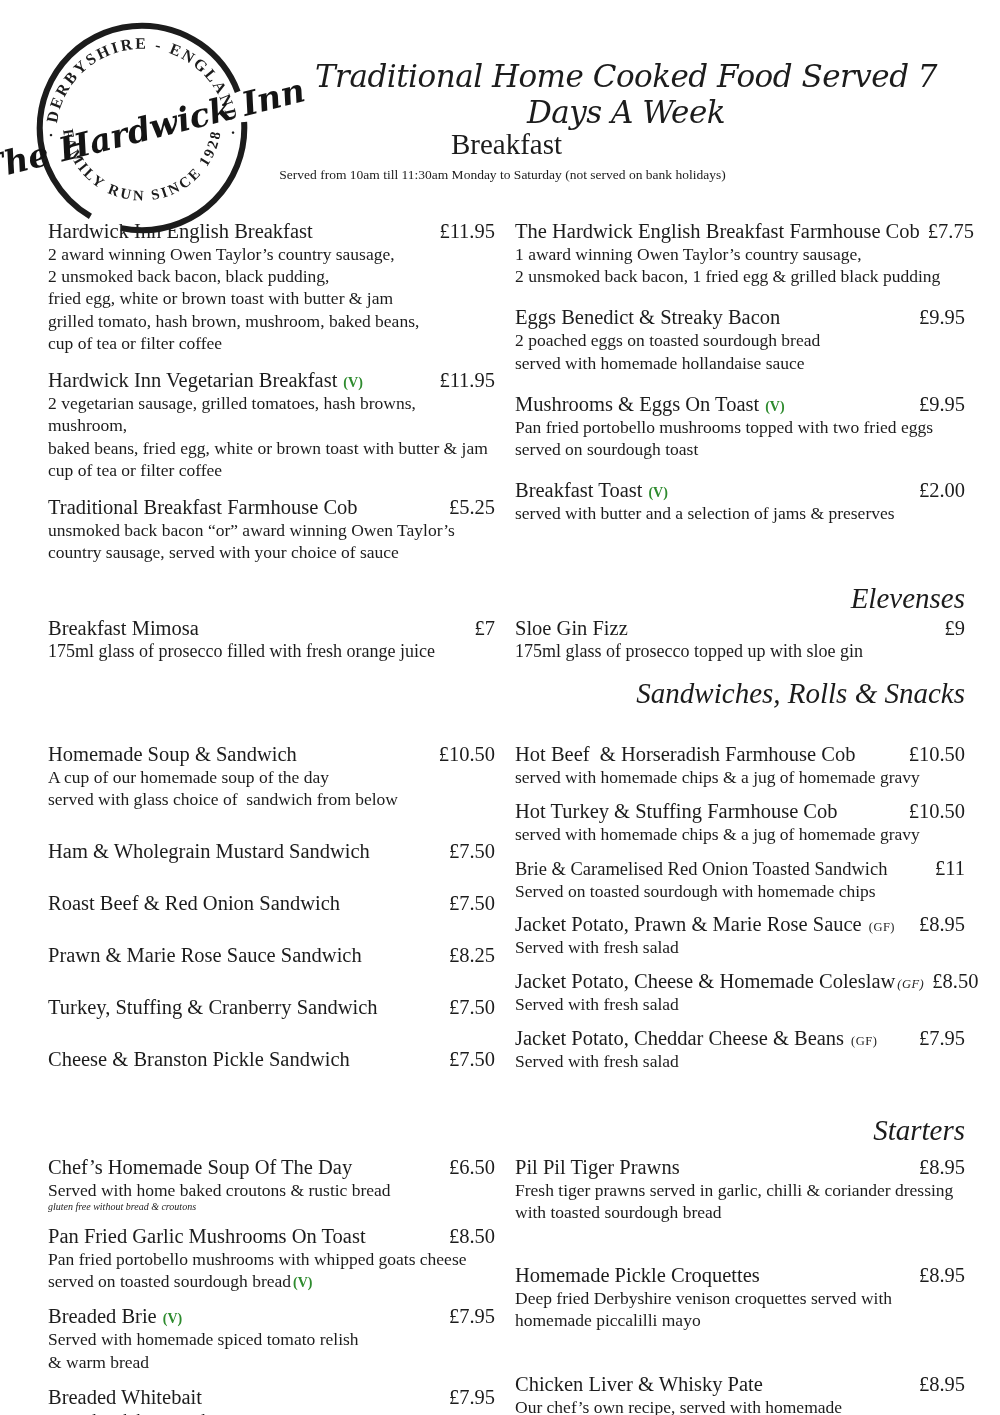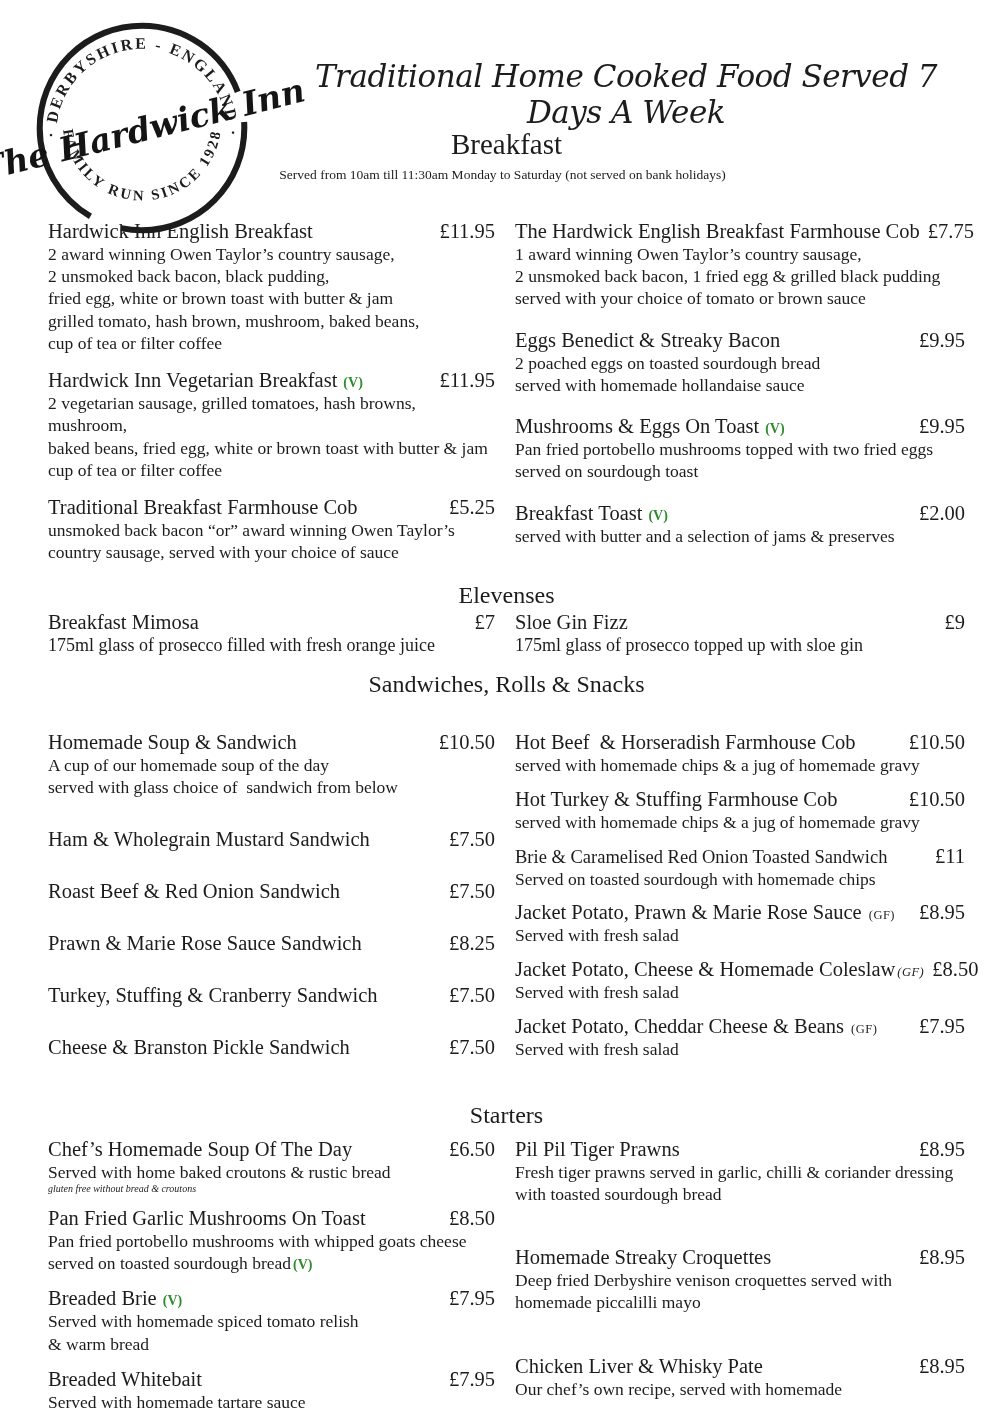--- a/index.html
+++ b/index.html
@@ -21,21 +21,21 @@
                       letter-spacing:2.4px; fill:#1c1c1c; }
   .logo .script { font-family:"DejaVu Serif", serif; font-style:italic; font-weight:600;
                   font-size:30px; fill:#141414; }
   .tagline { position:absolute; left:228px; top:58px; width:700px; text-align:center;
              font-family:"DejaVu Serif", serif; font-style:italic; font-weight:500;
              font-size:31px; letter-spacing:-0.5px; }
   .bf-heading { position:absolute; left:0; right:0; top:128px; text-align:center; font-size:29px; }
   .bf-sub { position:absolute; left:0; right:8px; top:167px; text-align:center; font-size:13.5px; }
 
   
-  .sec-heading { text-align:center; font-size:24px; }
+  .sec-heading { text-align:right; font-size:29px;font-style:italic; }
   .cols { display:grid; grid-template-columns:447px 450px; column-gap:20px; }
   .item-row { display:flex; align-items:baseline; flex-wrap:nowrap; }
   .title { font-size:20.5px; white-space:pre; }
   .title.small { font-size:18.5px; }
   .price { margin-left:auto; padding-left:8px; font-size:20.5px; white-space:pre; }
   .price.italic { }
   .veg { color:var(--veg,#2e8b2e); font-size:14px; font-weight:600; margin-left:6px; white-space:pre; }
   .desc-veg { margin-left:2px; }
   .gf { font-size:12.5px; margin-left:7px; letter-spacing:0.5px; white-space:pre; }
   .gf.italic { font-style:italic; margin-left:2px; }
@@ -125,21 +125,20 @@
           </div>
           <div class="col col2">
             <div class="item">
               <div class="item-row">
                 <span class="title">The Hardwick English Breakfast Farmhouse Cob</span>
                 <span class="price">£7.75</span>
               </div>
               <div class="desc">
                 <div class="desc-line">1 award winning Owen Taylor’s country sausage,</div>
                 <div class="desc-line">2 unsmoked back bacon, 1 fried egg &amp; grilled black pudding</div>
-                <div class="desc-line">served with your choice of tomato or brown sauce</div>
               </div>
             </div>
             <div class="item">
               <div class="item-row">
                 <span class="title">Eggs Benedict &amp; Streaky Bacon</span>
                 <span class="price italic">£9.95</span>
               </div>
               <div class="desc">
                 <div class="desc-line">2 poached eggs on toasted sourdough bread</div>
                 <div class="desc-line">served with homemade hollandaise sauce</div>
@@ -353,21 +352,21 @@
                 <span class="title">Pil Pil Tiger Prawns</span>
                 <span class="price">£8.95</span>
               </div>
               <div class="desc">
                 <div class="desc-line">Fresh tiger prawns served in garlic, chilli &amp; coriander dressing</div>
                 <div class="desc-line">with toasted sourdough bread</div>
               </div>
             </div>
             <div class="item">
               <div class="item-row">
-                <span class="title">Homemade Streaky Croquettes</span>
+                <span class="title">Homemade Pickle Croquettes</span>
                 <span class="price">£8.95</span>
               </div>
               <div class="desc">
                 <div class="desc-line">Deep fried Derbyshire venison croquettes served with</div>
                 <div class="desc-line">homemade piccalilli mayo</div>
               </div>
             </div>
             <div class="item">
               <div class="item-row">
                 <span class="title">Chicken Liver &amp; Whisky Pate</span>

